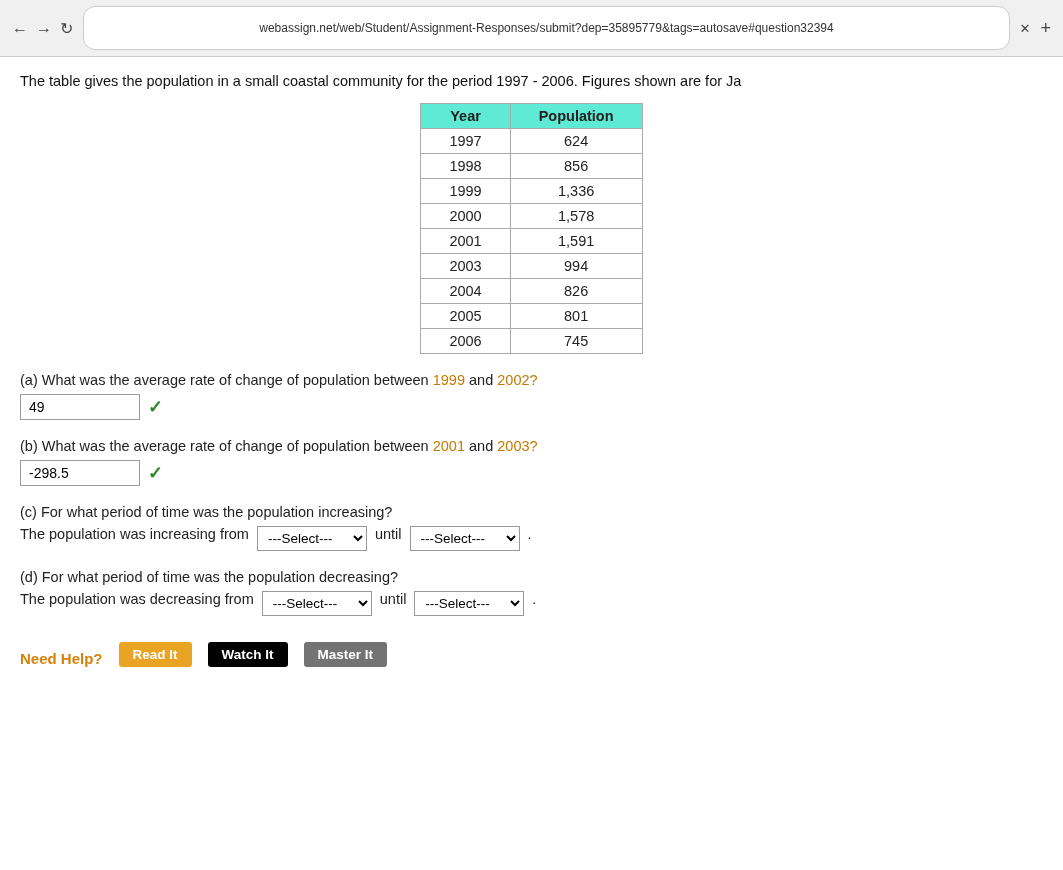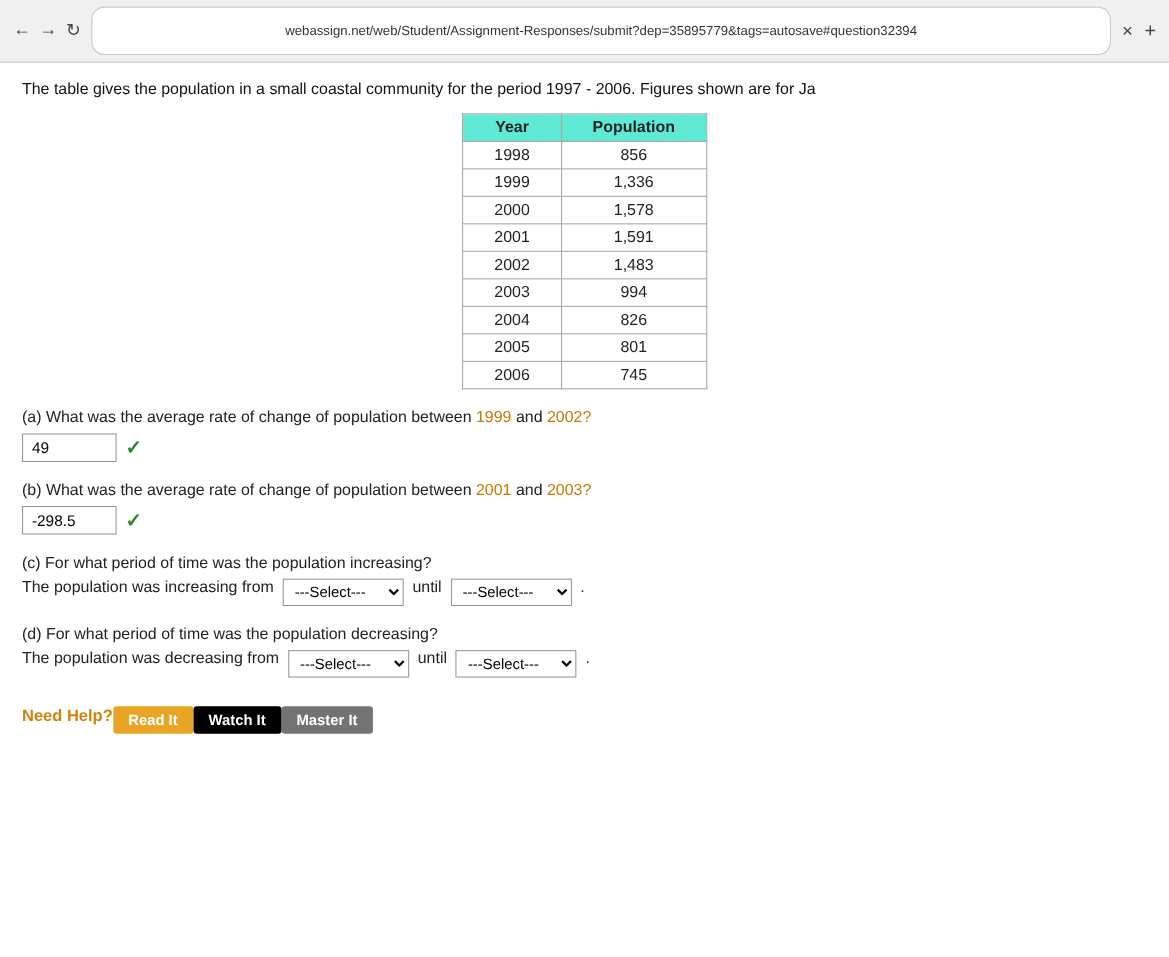--- a/index.html
+++ b/index.html
@@ -73,21 +73,21 @@
     .answer-row {
       display: flex;
       align-items: center;
       gap: 8px;
       margin-top: 4px;
     }
     .answer-input {
       border: 1px solid #999;
       padding: 4px 8px;
       font-size: 14px;
-      width: 86px;
+      width: 120px;
       background: #fff;
     }
     .check-icon {
       color: #2a8a2a;
       font-size: 18px;
       font-weight: bold;
     }
     .select-row {
       display: flex;
       align-items: flex-start;
@@ -98,22 +98,22 @@
     .select-dropdown {
       border: 1px solid #999;
       padding: 3px 6px;
       font-size: 13.5px;
       background: #fff;
       cursor: pointer;
       min-width: 110px;
     }
     .need-help-section {
       display: flex;
-      align-items: flex-start;
-      gap: 0;
+      align-items: flex-end;
+      gap: 16px;
       margin-top: 20px;
       padding-top: 6px;
     }
     .need-help-label {
       color: #d4820a;
       font-weight: bold;
       font-size: 15px;
     }
     .help-btn {
       background: #e8a422;
@@ -152,39 +152,39 @@
 
   <div class="data-table-container">
     <table class="data-table">
       <thead>
         <tr>
           <th>Year</th>
           <th>Population</th>
         </tr>
       </thead>
       <tbody id="table-body">
+      <tr>
+            <td>1997</td>
+            <td>624</td>
+          </tr>
           <tr>
             <td>1998</td>
             <td>856</td>
           </tr>
           <tr>
             <td>1999</td>
             <td>1,336</td>
           </tr>
           <tr>
             <td>2000</td>
             <td>1,578</td>
           </tr>
           <tr>
             <td>2001</td>
             <td>1,591</td>
-          </tr>
-          <tr>
-            <td>2002</td>
-            <td>1,483</td>
           </tr>
           <tr>
             <td>2003</td>
             <td>994</td>
           </tr>
           <tr>
             <td>2004</td>
             <td>826</td>
           </tr>
           <tr>

